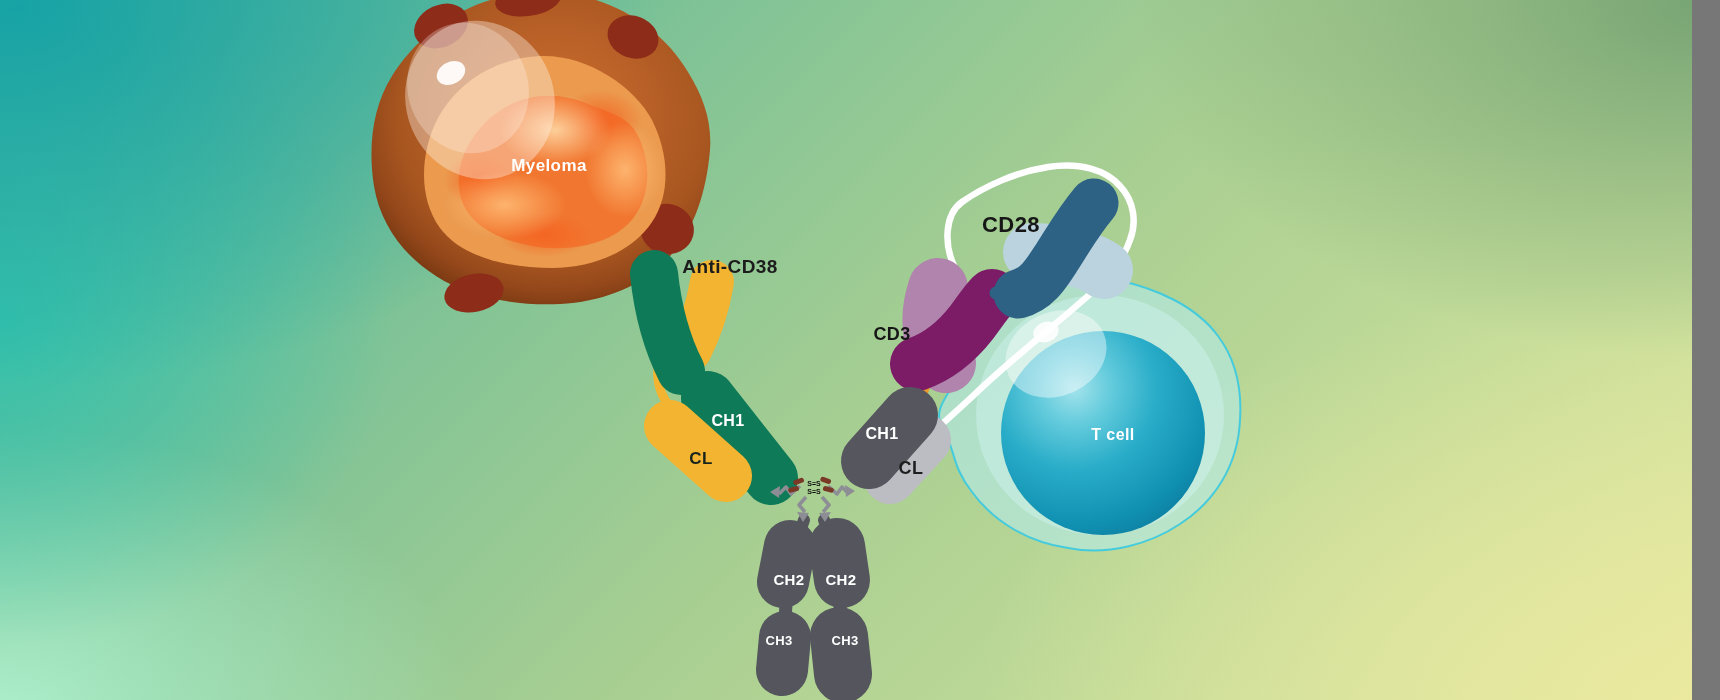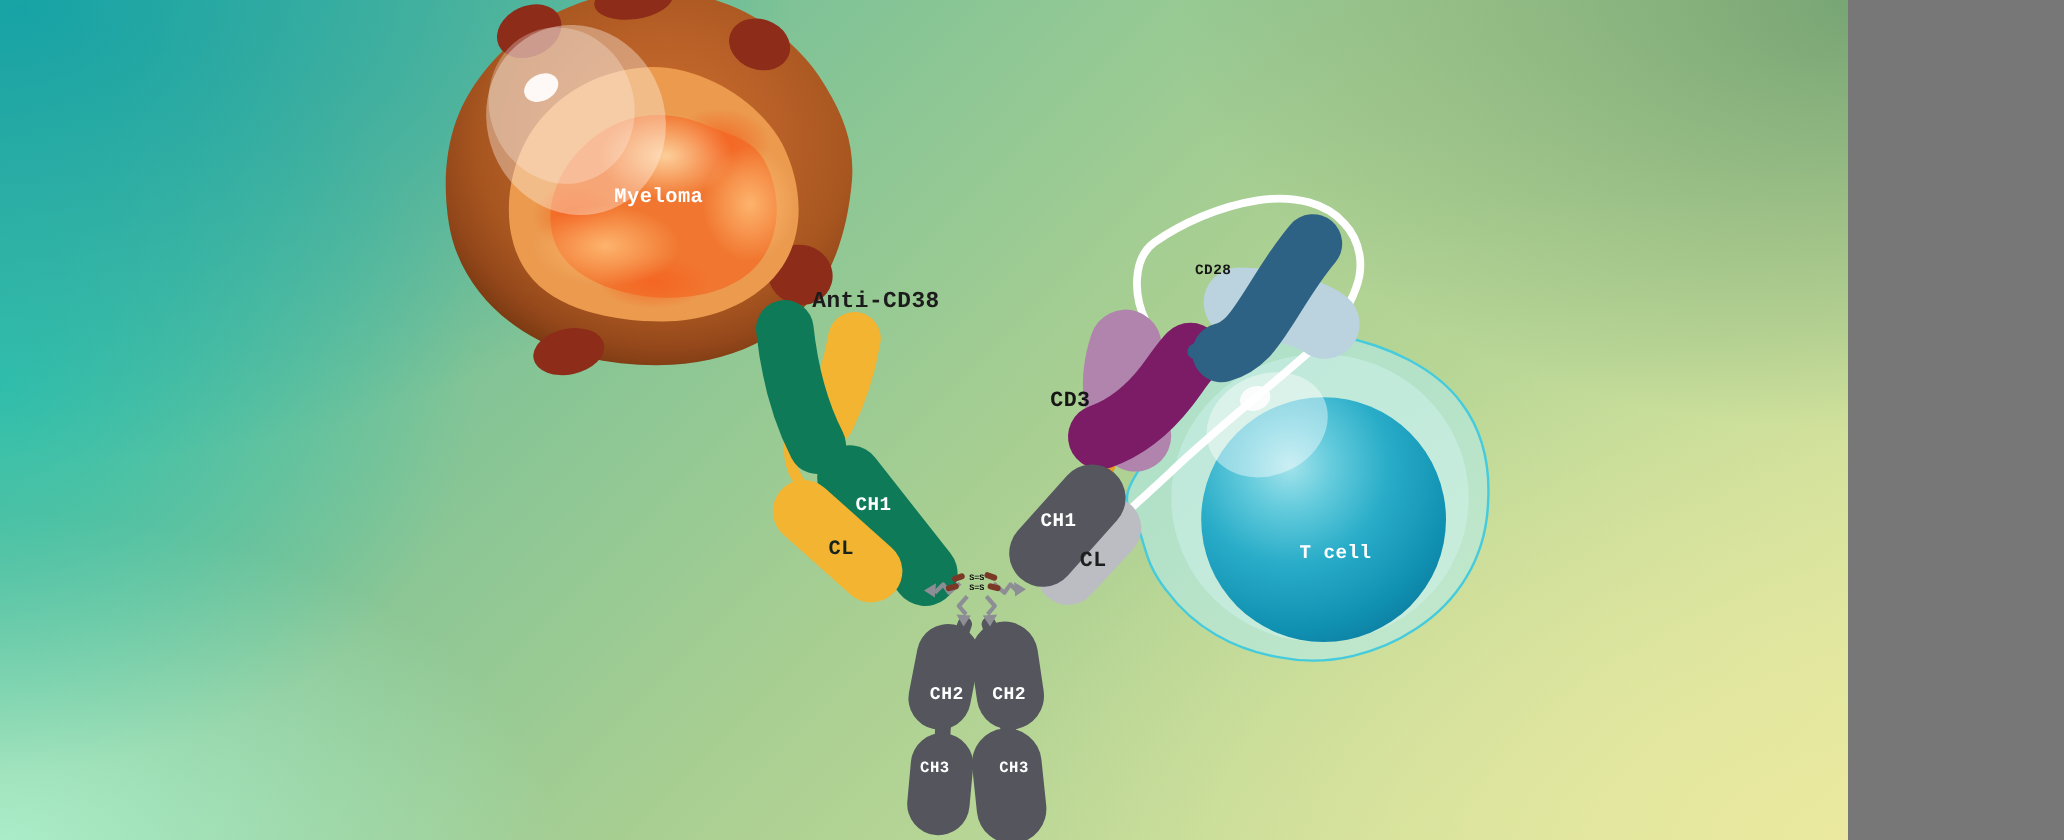--- a/index.html
+++ b/index.html
@@ -1,20 +1,20 @@
 <!DOCTYPE html>
 <html><head>
 <meta charset="utf-8">
 <style>
   html,body{margin:0;padding:0;background:#777;}
   .stage{
     position:relative;
-    width:1540px;height:700px;
+    width:1692px;height:700px;
     overflow:hidden;
-    font-family:Liberation Mono, monospace;
+    font-family:Liberation Sans, sans-serif;
     background:
       radial-gradient(ellipse 950px 560px at 1% 1%,  rgba(20,162,166,.95), rgba(20,162,166,0) 68%),
       radial-gradient(ellipse 640px 520px at 0% 46%, rgba(41,196,177,.80), rgba(41,196,177,0) 62%),
       radial-gradient(ellipse 780px 480px at 0% 102%,rgba(176,242,206,.92), rgba(176,242,206,0) 60%),
       radial-gradient(ellipse 900px 560px at 101% 0%,rgba(113,160,113,.92), rgba(113,160,113,0) 64%),
       radial-gradient(ellipse 1050px 620px at 101% 101%,rgba(236,233,160,.95), rgba(236,233,160,0) 70%),
       linear-gradient(135deg,#4eb49b 0%,#a9cf92 55%,#dde8a0 100%);
   }
   .stage svg{position:absolute;inset:0;}
   .lbl{
@@ -160,35 +160,35 @@
     <polygon points="825,522 819,513 831,512" fill="#8d8d95"></polygon>
     <rect x="793" y="479" width="11" height="5" rx="2.5" fill="#7a3826" transform="rotate(-20 798 481)"></rect>
     <rect x="820" y="478" width="11" height="5" rx="2.5" fill="#7a3826" transform="rotate(20 826 481)"></rect>
     <rect x="788" y="487" width="11" height="5" rx="2.5" fill="#7a3826" transform="rotate(-15 793 489)"></rect>
     <rect x="823" y="487" width="11" height="5" rx="2.5" fill="#7a3826" transform="rotate(15 829 489)"></rect>
   </g>
 </svg>
 
 <div class="lbl" style="left:549px;top:165px;font-size:17px;color:#ffffff;">Myeloma</div>
 
-<div class="lbl" style="left:730px;top:251px;font-size:19px;color:#1c1c1c;">Anti-CD38</div>
+<div class="lbl" style="left:730px;top:266px;font-size:19px;color:#1c1c1c;">Anti-CD38</div>
 
 <div class="lbl" style="left:728px;top:421px;font-size:16px;color:#ffffff;">CH1</div>
 
 <div class="lbl" style="left:701px;top:458px;font-size:17px;color:#17231d;">CL</div>
 
 <div class="lbl" style="left:882px;top:434px;font-size:16px;color:#ffffff;">CH1</div>
 
 <div class="lbl" style="left:911px;top:468px;font-size:18px;color:#1e1e1e;">CL</div>
 
 <div class="lbl" style="left:892px;top:289px;font-size:18px;color:#161616;margin-top:45px;">CD3</div>
 
-<div class="lbl" style="left:1011px;top:225px;font-size:12px;color:#161616;">CD28</div>
-
-<div class="lbl" style="left:1113px;top:461px;font-size:16px;color:#ffffff;">T cell</div>
+<div class="lbl" style="left:1011px;top:225px;font-size:22px;color:#161616;">CD28</div>
+
+<div class="lbl" style="left:1113px;top:435px;font-size:16px;color:#ffffff;">T cell</div>
 
 <div class="lbl" style="left:789px;top:579px;font-size:15px;color:#ffffff;">CH2</div>
 
 <div class="lbl" style="left:841px;top:579px;font-size:15px;color:#ffffff;">CH2</div>
 
 <div class="lbl" style="left:779px;top:640px;font-size:13px;color:#ffffff;">CH3</div>
 
 <div class="lbl" style="left:845px;top:640px;font-size:13px;color:#ffffff;">CH3</div>
 
 <div class="lbl" style="left:814px;top:483px;font-size:7px;color:#0d0d0d;letter-spacing:0;">S=S</div>

